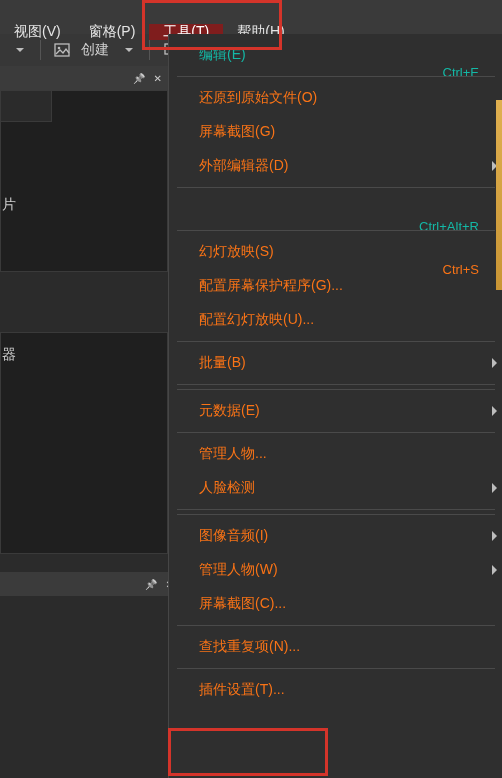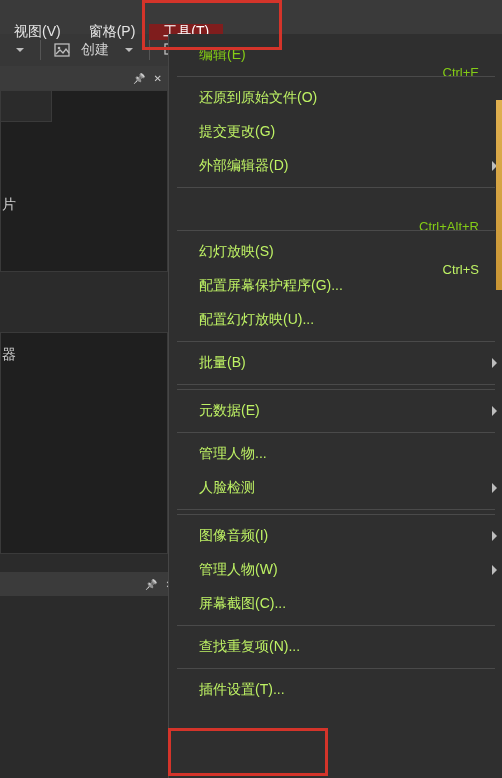--- a/index.html
+++ b/index.html
@@ -179,26 +179,26 @@
   .menu {
     list-style: none;
     margin: 0;
     padding: 4px 0;
   }
   .menu li {
     display: flex;
     align-items: center;
     height: 34px;
     padding: 0 24px 0 30px;
-    color: #bef264;
+    color: #f97316;
     white-space: nowrap;
     position: relative;
   }
   .menu li.disabled {
-    color: #84cc16;
+    color: #14b8a6;
   }
   .menu li .shortcut {
     margin-left: auto;
     color: inherit;
     font-size: 13px;
     margin-top: 35px;
   }
   .menu li.sep {
     height: 1px;
     padding: 0;
@@ -240,20 +240,21 @@
 
   svg { display: block; }
 </style>
 </head>
 <body>
 
 <div class="menubar">
   <div class="menubar-item">视图(V)</div>
   <div class="menubar-item">窗格(P)</div>
   <div class="menubar-item active">工具(T)</div>
+  <div class="menubar-item">帮助(H)</div>
 </div>
 <div class="red-box-menubar"></div>
 
 <div class="toolbar">
   <span class="icon">
       <span class="dd-caret"></span>
     </span>
   <span class="sep"></span>
   <span class="icon">
     <svg width="18" height="18" viewBox="0 0 18 18">
@@ -305,21 +306,21 @@
   <ul class="menu" id="tools-menu">
       <li class="disabled">
         <span>编辑(E)</span>
         <span class="shortcut">Ctrl+E</span>
       </li>
       <li class="sep"></li>
       <li class="">
         <span>还原到原始文件(O)</span>
       </li>
       <li class="">
-        <span>提交更改(G)</span>
+        <span>屏幕截图(G)</span>
       </li>
       <li class="submenu">
         <span>外部编辑器(D)</span>
       </li>
       <li class="sep"></li>
       <li class="disabled">
         <span class="shortcut">Ctrl+Alt+R</span>
       </li>
       <li class="sep"></li>
       <li class="">

